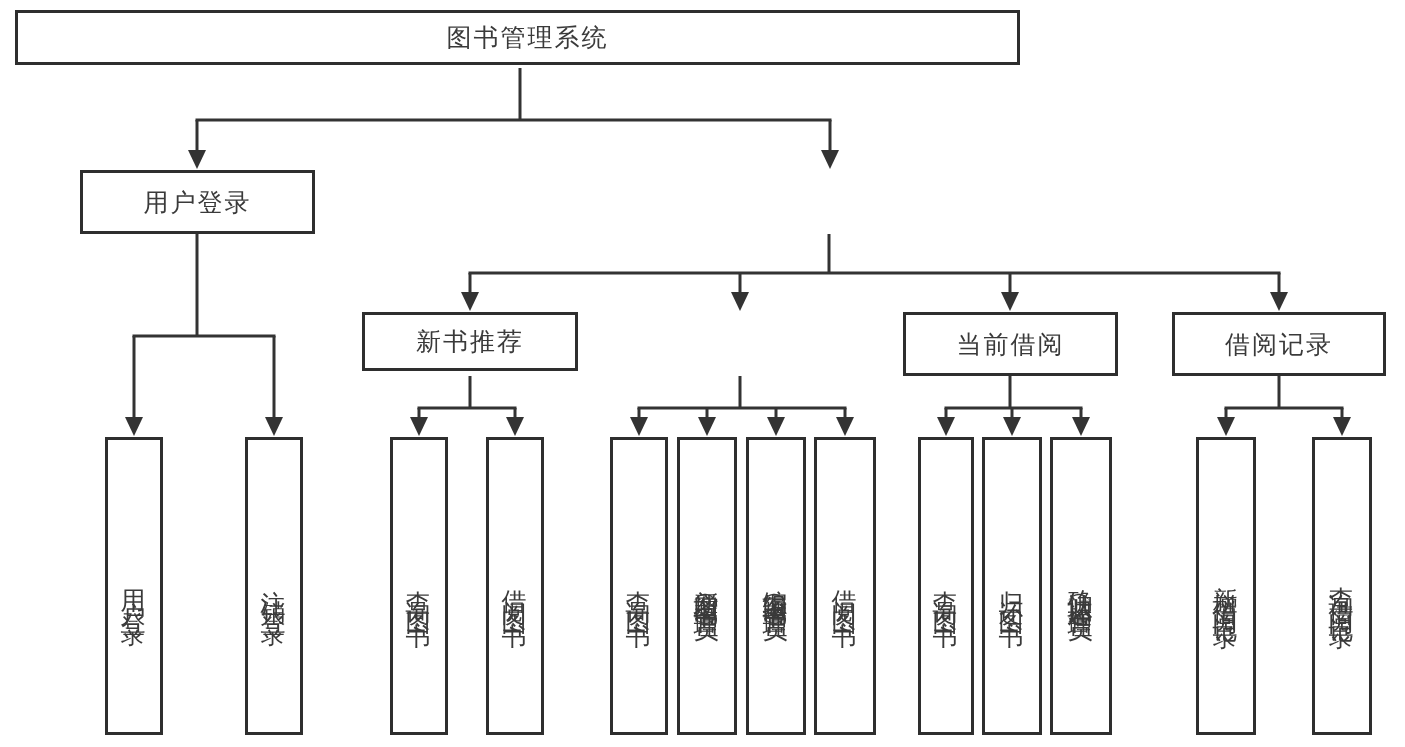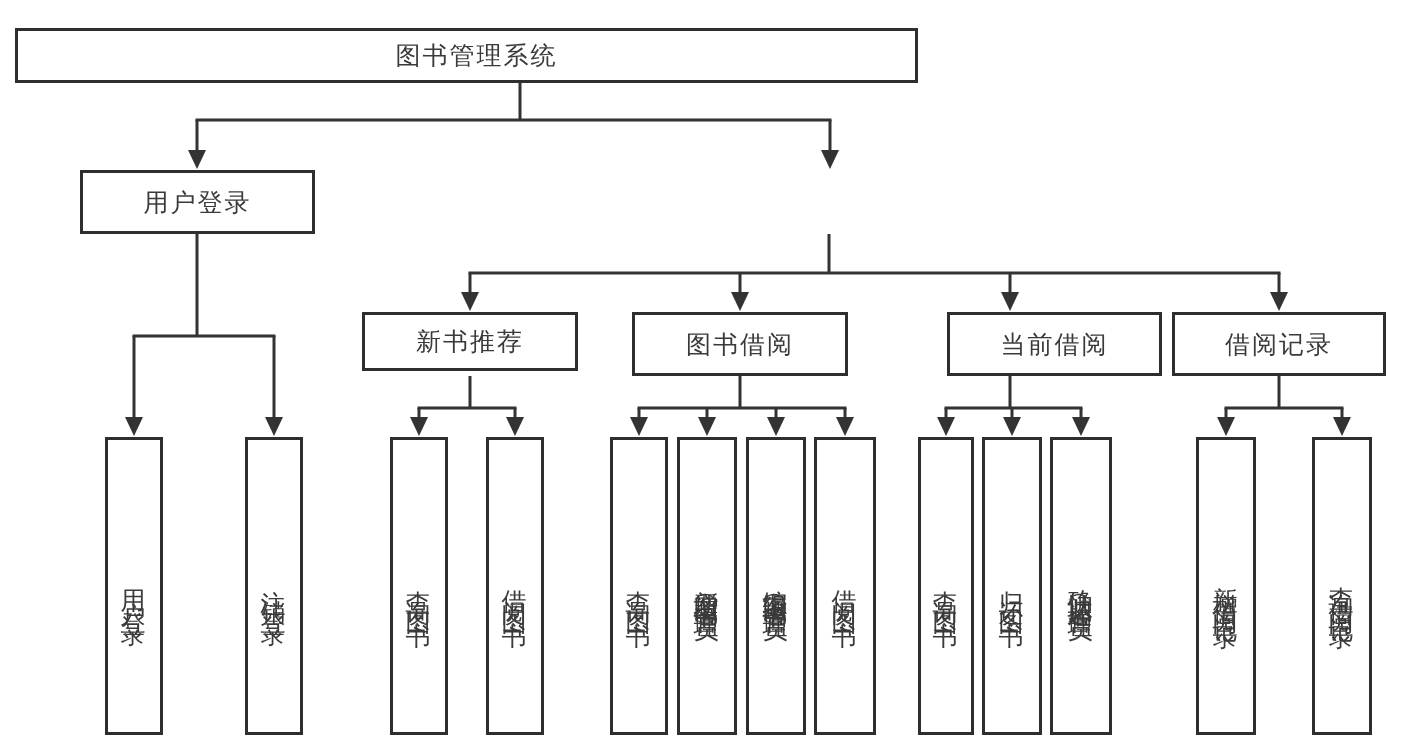--- a/index.html
+++ b/index.html
@@ -124,35 +124,32 @@
       <g>
         <line x1="1279" y1="376" x2="1279" y2="408" stroke="#333333" stroke-width="3"></line>
         <line x1="1224.5" y1="408" x2="1343.5" y2="408" stroke="#333333" stroke-width="3"></line>
         <line x1="1226" y1="408" x2="1226" y2="418" stroke="#333333" stroke-width="3"></line>
         <polygon points="1217,417 1235,417 1226,436" fill="#333333"></polygon>
         <line x1="1342" y1="408" x2="1342" y2="418" stroke="#333333" stroke-width="3"></line>
         <polygon points="1333,417 1351,417 1342,436" fill="#333333"></polygon>
       </g>
     </svg>
 
-  <div class="box hbox" style="left:15px; top:28px; width:903px; height:55px;padding-left:20px;">
+  <div class="box hbox" style="left:15px; top:10px; width:1005px; height:55px;padding-left:20px;">
     <span>图书管理系统</span>
   </div>
 
   <div class="box hbox" style="left:80px; top:170px; width:235px; height:64px;">
     <span>用户登录</span>
   </div>
 
   <div class="box hbox" style="left:362px; top:312px; width:216px; height:59px;">
     <span>新书推荐</span>
   </div>
-  <div class="box hbox" style="left:632px; top:312px; width:216px; height:64px;">
-    <span>图书借阅</span>
-  </div>
-  <div class="box hbox" style="left:903px; top:312px; width:215px; height:64px;margin-left:44px;">
+  <div class="box hbox" style="left:903px; top:312px; width:215px; height:64px;">
     <span>当前借阅</span>
   </div>
   <div class="box hbox" style="left:1172px; top:312px; width:214px; height:64px;">
     <span>借阅记录</span>
   </div>
 
   <div class="box leaf short" style="left:105px; top:437px; width:58px; height:298px;">
     <span>用户登录</span>
   </div>
   <div class="box leaf short" style="left:245px; top:437px; width:58px; height:298px;">

